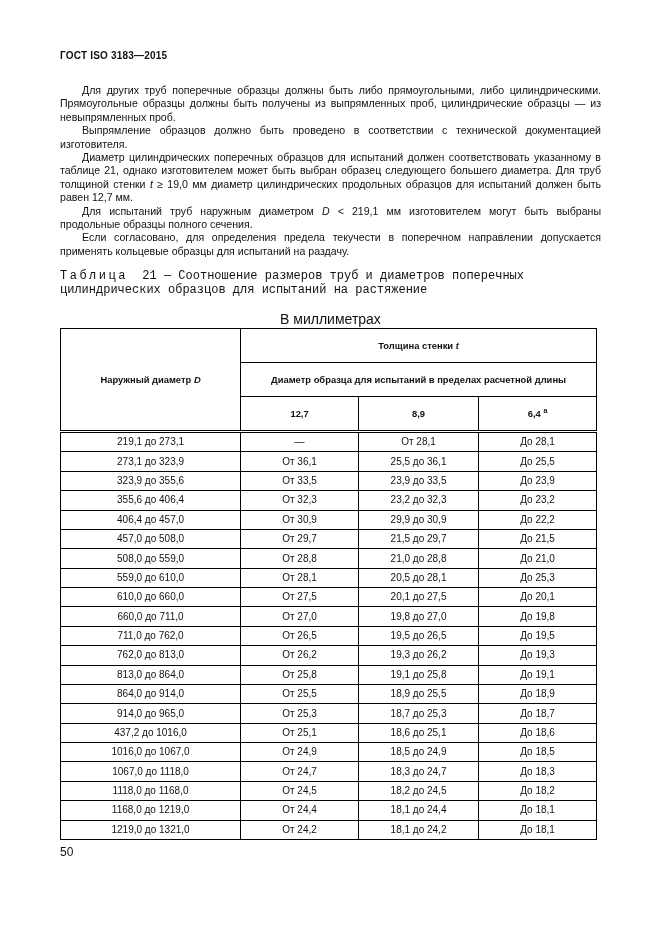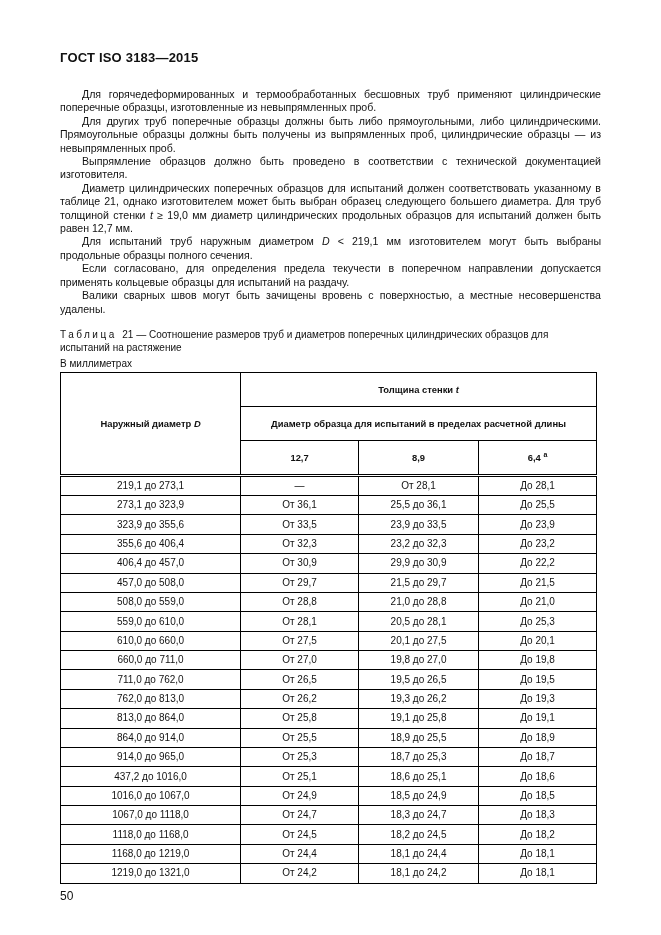--- a/index.html
+++ b/index.html
@@ -8,44 +8,45 @@
   .page {
     position: relative;
     width: 661px;
     height: 935px;
     margin: 0 auto;
     background: #ffffff;
     padding: 50px 60px 0 60px;
     overflow: hidden;
   }
   .doc-header {
-    font-size: 13px;
+    font-size: 10px;
     font-weight: bold;
     letter-spacing: 0.2px;
     margin-bottom: 23px;
   }
   .body-text { width: 541px; }
   .para {
     font-size: 10.6px;
     line-height: 13.4px;
     text-align: justify;
     text-indent: 22px;
   }
   .para .var { font-style: italic; }
   .table-caption {
     margin-top: 12px;
-    font-size: 10px;
+    font-size: 12px;
     line-height: 13.4px;
     text-align: left;
+    font-family: Liberation Mono, monospace;
   }
   .table-caption .tbl-label { letter-spacing: 2.5px; }
   .units-note {
-    margin-top: 2px;
-    font-size: 10px;
-    text-align: left;
+    margin-top: 16px;
+    font-size: 14px;
+    text-align: center;
     line-height: 13px;
   }
   table.gost {
     margin-top: 2px;
     width: 537px;
     border-collapse: collapse;
     table-layout: fixed;
   }
   table.gost th, table.gost td {
     border: 1px solid #000;
@@ -79,27 +80,25 @@
   }
 </style>
 </head>
 <body>
 
 <div class="page">
 
   <div class="doc-header">ГОСТ ISO 3183—2015</div>
 
   <div class="body-text">
-      <p class="para"><span>Для горячедеформированных и термообработанных бесшовных труб применяют цилиндрические поперечные образцы, изготовленные из невыпрямленных проб.</span></p>
       <p class="para"><span>Для других труб поперечные образцы должны быть либо прямоугольными, либо цилиндрическими. Прямоугольные образцы должны быть получены из выпрямленных проб, цилиндрические образцы — из невыпрямленных проб.</span></p>
       <p class="para"><span>Выпрямление образцов должно быть проведено в соответствии с технической документацией изготовителя.</span></p>
       <p class="para"><span>Диаметр цилиндрических поперечных образцов для испытаний должен соответствовать указанному в таблице 21, однако изготовителем может быть выбран образец следующего большего диаметра. Для труб толщиной стенки </span><span class="var">t</span><span> ≥ 19,0 мм диаметр цилиндрических продольных образцов для испытаний должен быть равен 12,7 мм.</span></p>
       <p class="para"><span>Для испытаний труб наружным диаметром </span><span class="var">D</span><span> &lt; 219,1 мм изготовителем могут быть выбраны продольные образцы полного сечения.</span></p>
       <p class="para"><span>Если согласовано, для определения предела текучести в поперечном направлении допускается применять кольцевые образцы для испытаний на раздачу.</span></p>
-      <p class="para"><span>Валики сварных швов могут быть зачищены вровень с поверхностью, а местные несовершенства удалены.</span></p>
     </div>
 
   <p class="table-caption"><span class="tbl-label">Таблица</span>&nbsp;&nbsp;<span>21</span> <span>—</span> <span>Соотношение размеров труб и диаметров поперечных цилиндрических образцов для испытаний на растяжение</span></p>
 
   <div class="units-note">В миллиметрах</div>
 
   <table class="gost">
     <colgroup>
       <col class="c1">
         <col class="c2">

